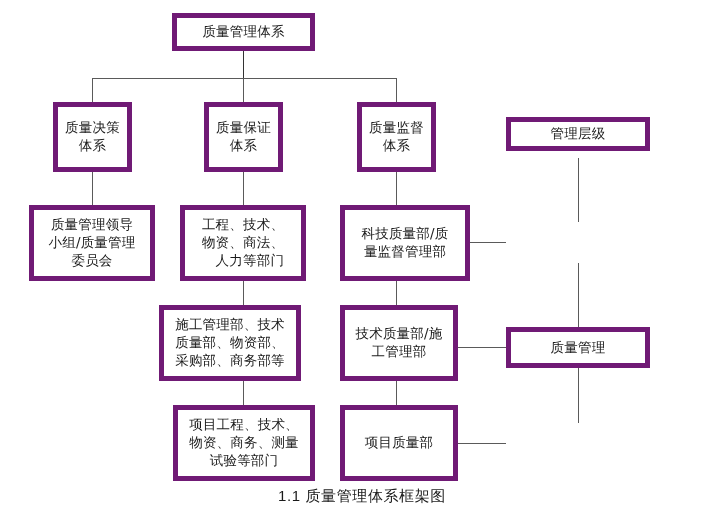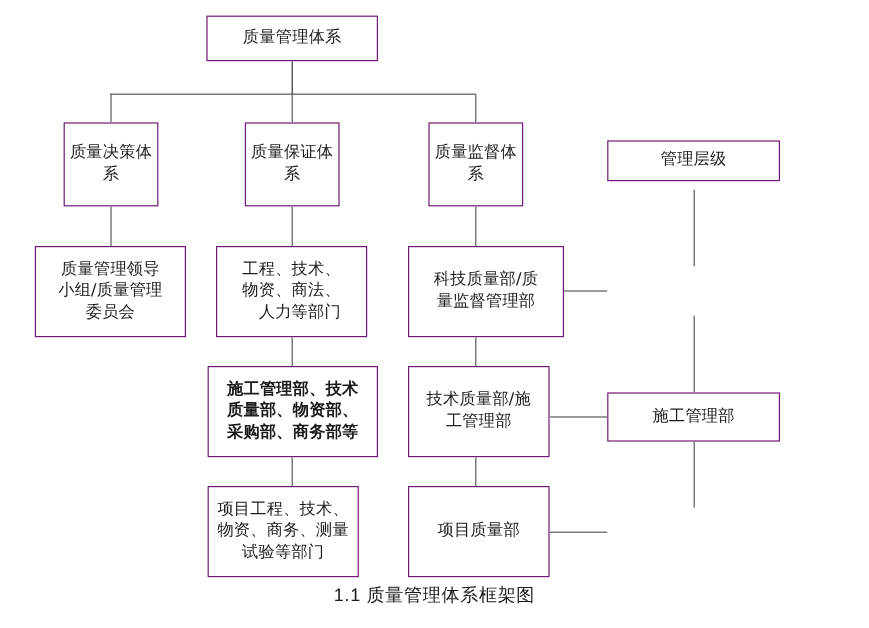--- a/index.html
+++ b/index.html
@@ -14,21 +14,21 @@
   #canvas {
     position: relative;
     width: 724px;
     height: 523px;
     background: #ffffff;
     overflow: hidden;
   }
   .node {
     position: absolute;
     box-sizing: border-box;
-    border: 1px solid #701a75;
+    border: 5px solid #701a75;
     background: #ffffff;
     display: flex;
     align-items: center;
     justify-content: center;
     text-align: center;
     color: #1a1a1a;
     font-size: 13.5px;
     line-height: 1.32;
     letter-spacing: 0.2px;
     z-index: 3;
@@ -98,28 +98,28 @@
   </div>
 
   <div class="edge v" style="left:243px; top:172px; height:33px;"></div>
   <div class="node" style="left:180px; top:205px; width:126px; height:76px;text-align:right;">
     <span>工程、技术、
 物资、商法、
 人力等部门</span>
   </div>
 
   <div class="edge v" style="left:243px; top:281px; height:24px;"></div>
-  <div class="node" style="left:173px; top:305px; width:142px; height:76px;font-weight:bold;">
+  <div class="node" style="left:159px; top:305px; width:142px; height:76px;">
     <span>施工管理部、技术
 质量部、物资部、
 采购部、商务部等</span>
   </div>
 
   <div class="edge v" style="left:243px; top:381px; height:24px;"></div>
-  <div class="node" style="left:173px; top:405px; width:126px; height:76px;">
+  <div class="node" style="left:173px; top:405px; width:142px; height:76px;">
     <span>项目工程、技术、
 物资、商务、测量
 试验等部门</span>
   </div>
 
   <div class="edge v" style="left:396px; top:172px; height:33px;"></div>
   <div class="node" style="left:340px; top:205px; width:130px; height:76px;">
     <span>科技质量部/质
 量监督管理部</span>
   </div>
@@ -132,21 +132,21 @@
 
   <div class="edge v" style="left:396px; top:381px; height:24px;"></div>
   <div class="node" style="left:340px; top:405px; width:118px; height:76px;">
     <span>项目质量部</span>
   </div>
 
   <div class="edge v" style="left:578px; top:158px; height:64px;"></div>
 
   <div class="edge v" style="left:578px; top:263px; height:64px;"></div>
   <div class="node" style="left:506px; top:327px; width:144px; height:41px;">
-    <span>施工管理部</span>
+    <span>质量管理</span>
   </div>
 
   <div class="edge v" style="left:578px; top:368px; height:55px;"></div>
 
   <div class="edge h" style="left:458px; top:242px; width:48px; height:1px;"></div>
   <div class="edge h" style="left:458px; top:347px; width:48px; height:1px;"></div>
   <div class="edge h" style="left:458px; top:443px; width:48px; height:1px;"></div>
 
   <div id="caption">1.1 质量管理体系框架图</div>
 

